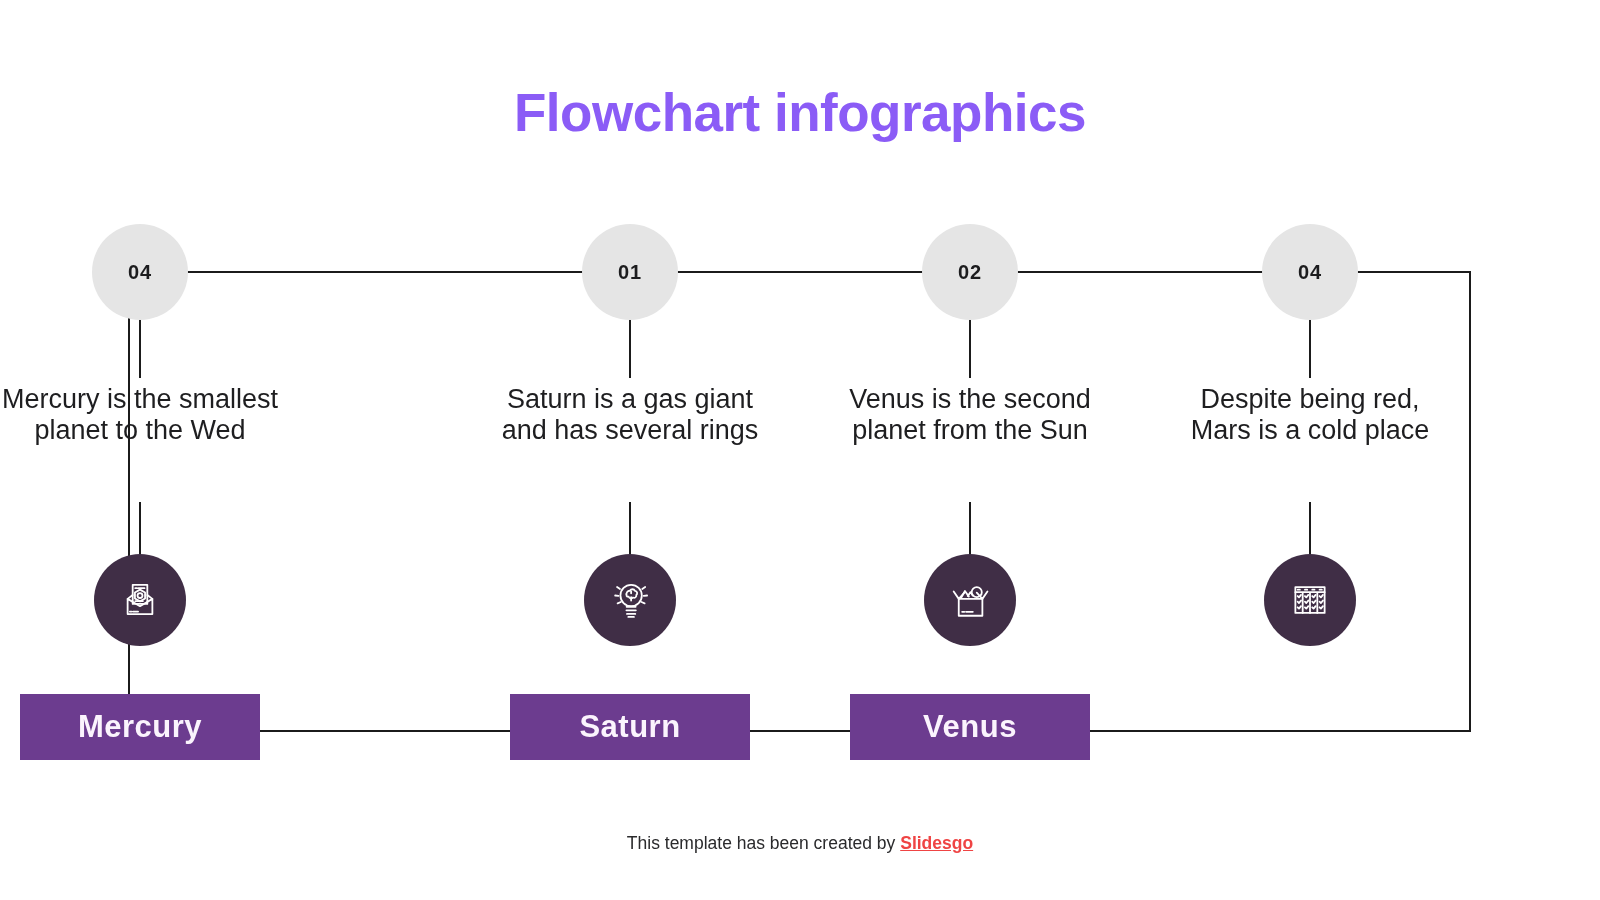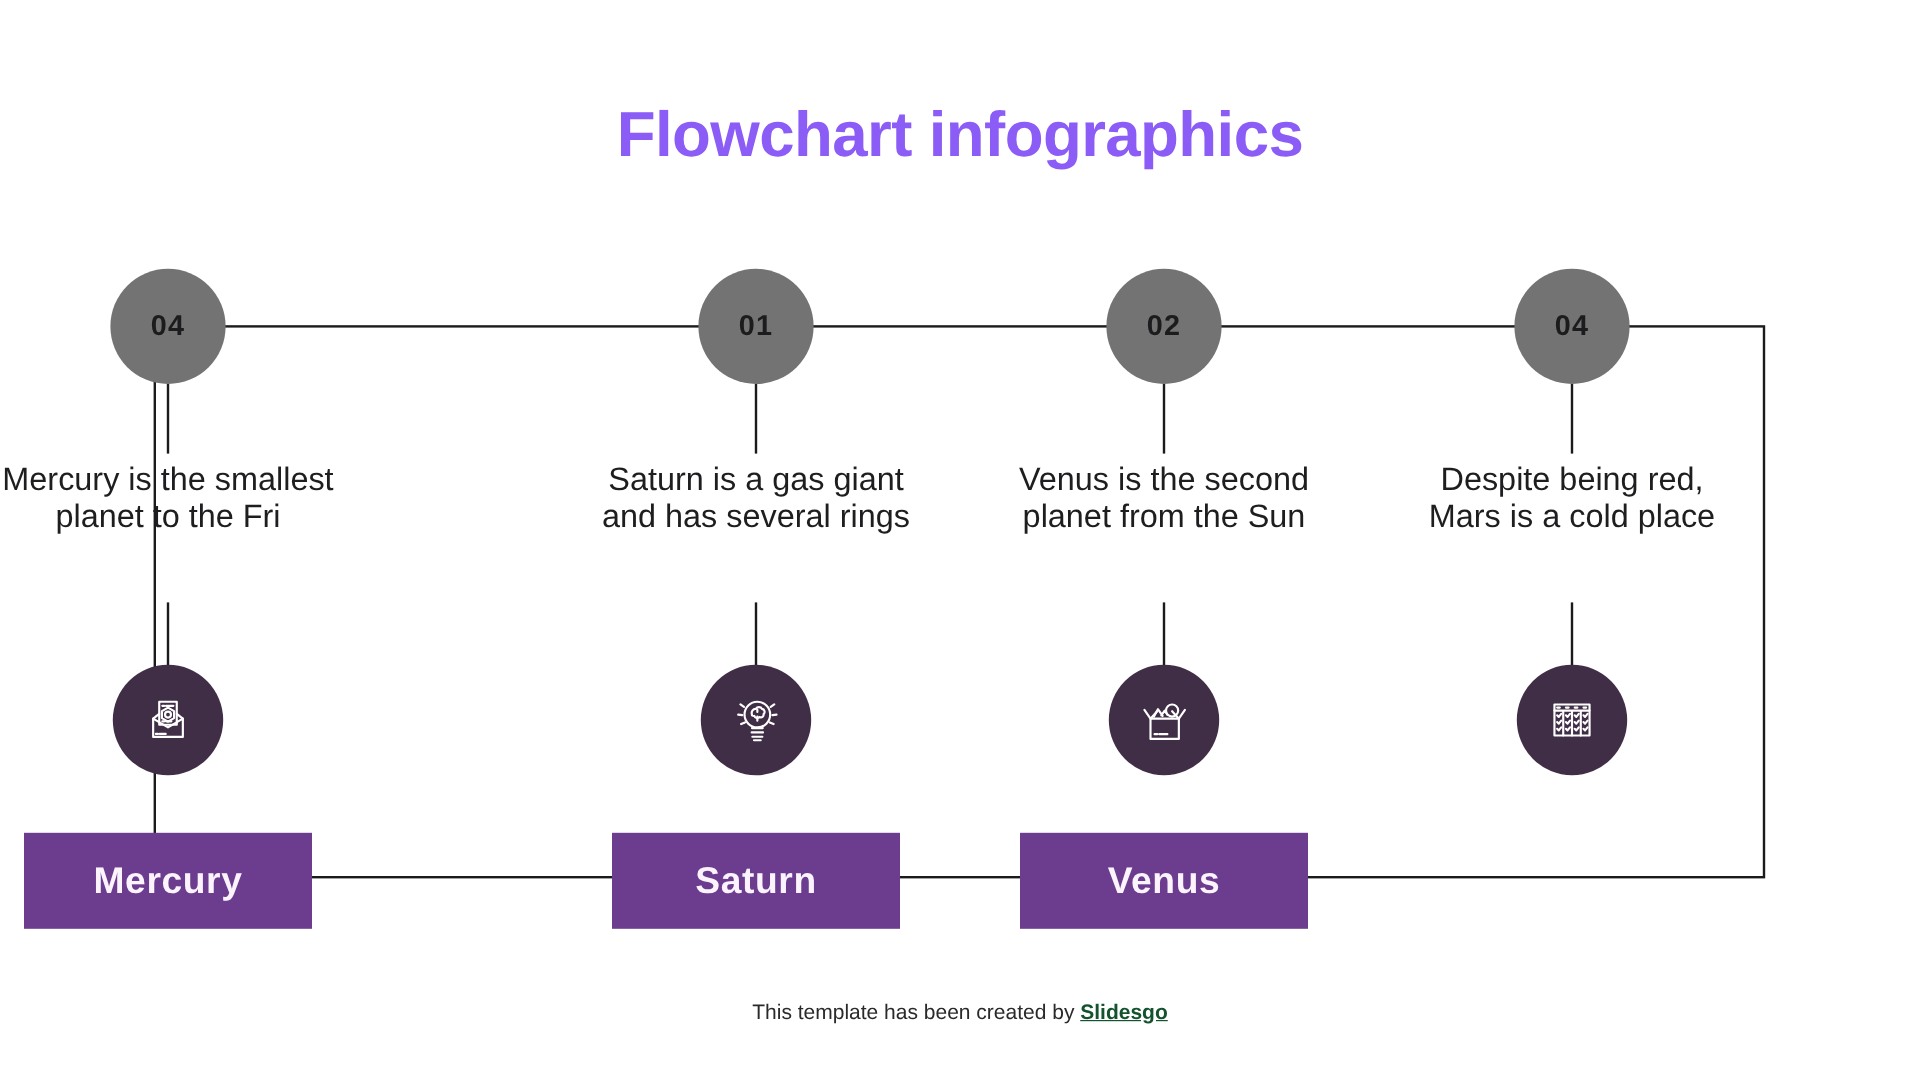--- a/index.html
+++ b/index.html
@@ -16,48 +16,48 @@
     position:absolute;left:128px;top:271px;width:1343px;height:461px;
     border:2px solid #1b1b1b;box-sizing:border-box;
   }
   .step{position:absolute;top:224px;width:280px;height:545px;}
   .step:nth-of-type(1){left:150px;}
   .step:nth-of-type(2){left:490px;}
   .step:nth-of-type(3){left:830px;text-decoration:underline;}
   .step:nth-of-type(4){left:1170px;}
   .num-circle{
     position:absolute;top:0;left:50%;margin-left:-48px;width:96px;height:96px;
-    border-radius:50%;background:#737373;
+    border-radius:50%;background:#e5e5e5;
     display:flex;align-items:center;justify-content:center;
-    font-size:24px;font-weight:bold;color:#1c1c1e;letter-spacing:1px;z-index:2;
+    font-size:20px;font-weight:bold;color:#1c1c1e;letter-spacing:1px;z-index:2;
   }
   .vline{position:absolute;left:50%;margin-left:-1px;width:2px;background:#1b1b1b;}
   .vline.v1{top:96px;height:58px;}
   .vline.v2{top:278px;height:53px;}
   .desc{
     position:absolute;top:160px;left:0;width:100%;text-align:center;
     font-size:27px;line-height:31px;color:#1e1e20;
   }
   .icon-circle{
     position:absolute;top:330px;left:50%;margin-left:-46px;width:92px;height:92px;
     border-radius:50%;background:#402e46;
     display:flex;align-items:center;justify-content:center;z-index:2;
   }
   .icon-circle svg{width:54px;height:54px;stroke:#ffffff;fill:none;
     stroke-width:1.6;stroke-linecap:round;stroke-linejoin:round;}
   .label{
-    position:absolute;top:470px;left:50%;margin-left:-120px;width:240px;height:80px;
+    position:absolute;top:470px;left:50%;margin-left:-120px;width:240px;height:66px;
     background:#6c3c8f;color:#fbf4fd;display:flex;align-items:center;justify-content:center;
     font-size:31px;font-weight:bold;z-index:2;letter-spacing:0.5px;
   }
   .footer{
     position:absolute;top:833px;left:0;width:100%;text-align:center;
     font-size:17.5px;color:#2a2a2c;
   }
-  .footer .brand{font-weight:bold;text-decoration:underline;color:#14532d;cursor:pointer;}
+  .footer .brand{font-weight:bold;text-decoration:underline;color:#ef4444;cursor:pointer;}
 </style>
 </head>
 <body>
 
 <div class="slide">
 
   <h1 class="title">Flowchart infographics</h1>
 
   <div class="frame"></div>
 
@@ -109,21 +109,21 @@
         <path d="M19.5 20.5 l1.2 1.2 1.8-2.2 M19.5 25.5 l1.2 1.2 1.8-2.2 M19.5 30.5 l1.2 1.2 1.8-2.2"></path>
         <path d="M26 20.5 l1.2 1.2 1.8-2.2 M26 25.5 l1.2 1.2 1.8-2.2 M26 30.5 l1.2 1.2 1.8-2.2"></path>
         <path d="M32.5 20.5 l1.2 1.2 1.8-2.2 M32.5 25.5 l1.2 1.2 1.8-2.2 M32.5 30.5 l1.2 1.2 1.8-2.2"></path>
       </svg>
     </div>
   </div>
 
   <div class="step">
     <div class="num-circle">04</div>
     <div class="vline v1"></div>
-    <div class="desc">Mercury is the smallest planet to the Fri</div>
+    <div class="desc">Mercury is the smallest planet to the Wed</div>
     <div class="vline v2"></div>
     <div class="icon-circle">
       <svg viewBox="0 0 48 48">
         <path d="M13 23 L17.5 19.5 M35 23 L30.5 19.5"></path>
         <path d="M17.5 10.5 h13 v17 h-13 z"></path>
         <path d="M19.8 13.5 h1.5 M22.5 13.5 h5.5 M19.8 25 h1.5 M22.5 25 h4"></path>
         <polygon points="24,14.8 28.5,17.4 28.5,22.6 24,25.2 19.5,22.6 19.5,17.4"></polygon>
         <circle cx="24" cy="20" r="2.2"></circle>
         <path d="M13 23 V36.5 H35 V23 L24 29.5 Z"></path>
         <path d="M15 34.3 h1.5 M17.8 34.3 h4.5"></path>

